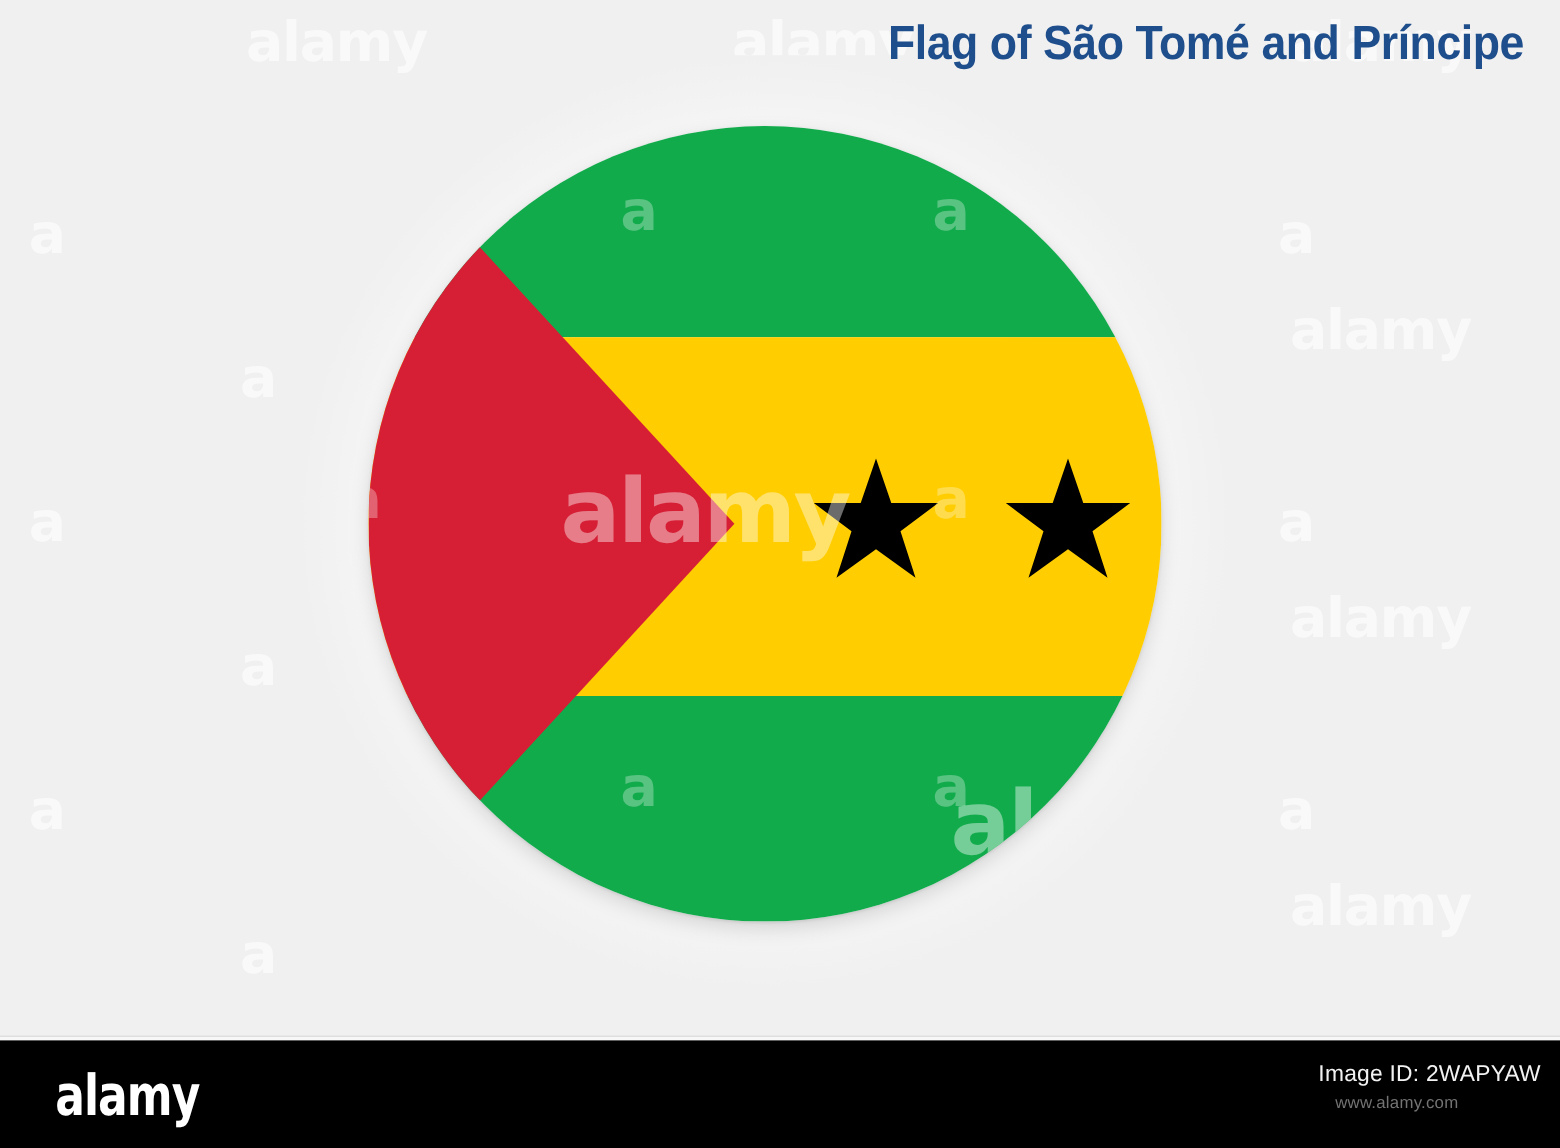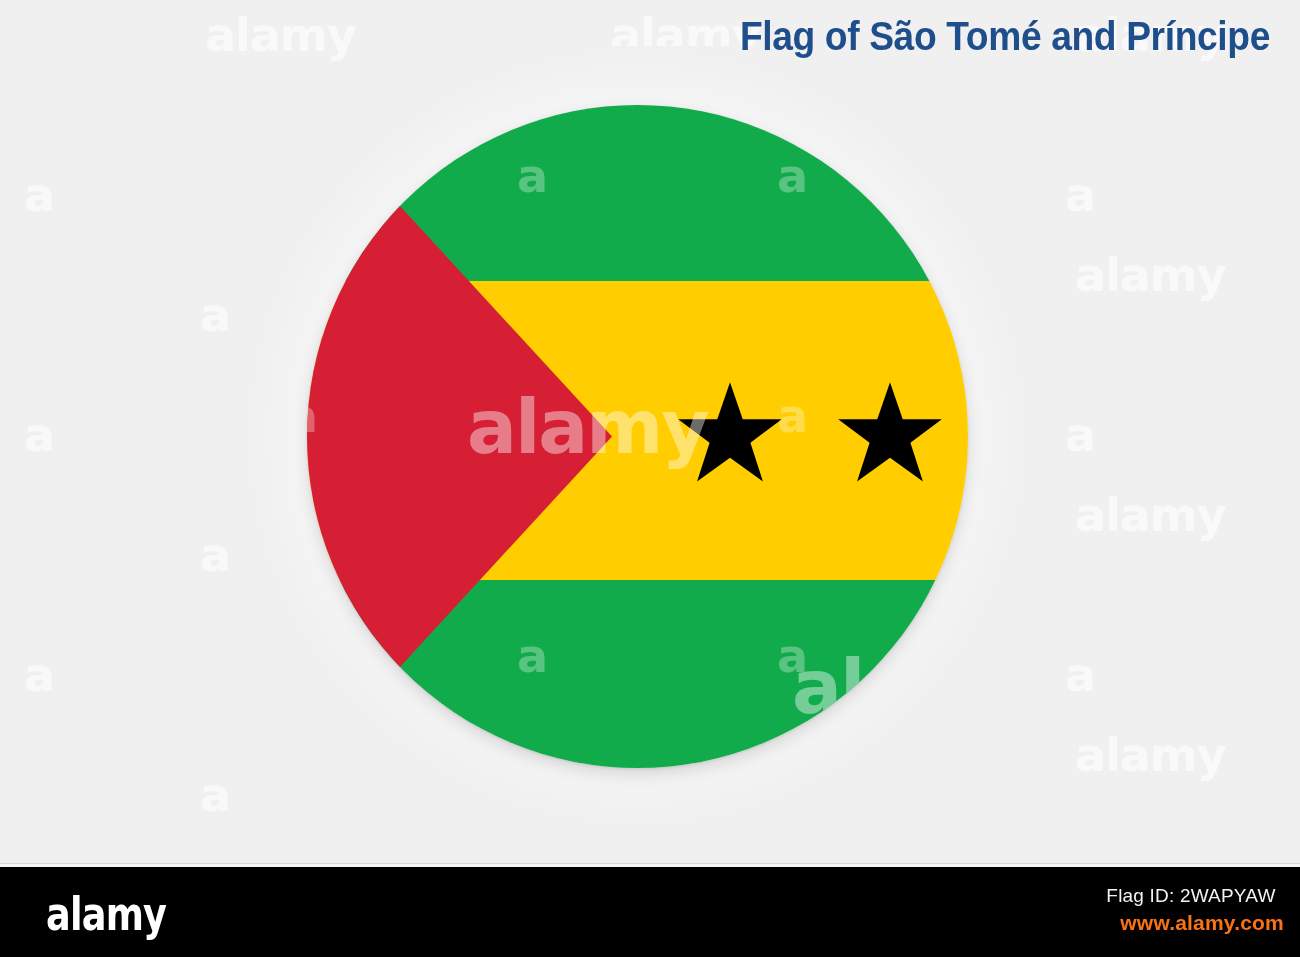--- a/index.html
+++ b/index.html
@@ -147,23 +147,23 @@
     color:#ffffff;
   }
   .img-id{
     font-size:19px;
     font-weight:400;
     color:#f2f2f2;
     letter-spacing:0.2px;
     line-height:1.35;
   }
   .site{
-    font-size:21px;
-    font-weight:700;
-    color:#f97316;
+    font-size:14px;
+    font-weight:400;
+    color:#737373;
     letter-spacing:0.2px;
     line-height:1.35;
     padding-left:14px;
   }
 </style>
 </head>
 <body>
 
 <div id="stage">
 
@@ -222,18 +222,18 @@
 
     </div>
   </div>
 
   <div class="title">Flag of São Tomé and Príncipe</div>
 
   <div class="footer-hairline"></div>
   <div class="footer">
     <div class="alamy-logo">alamy</div>
     <div class="footer-right">
-      <div class="img-id">Flag ID: 2WAPYAW</div>
+      <div class="img-id">Image ID: 2WAPYAW</div>
       <div class="site">www.alamy.com</div>
     </div>
   </div>
 
 </div>
 
 </body></html>

